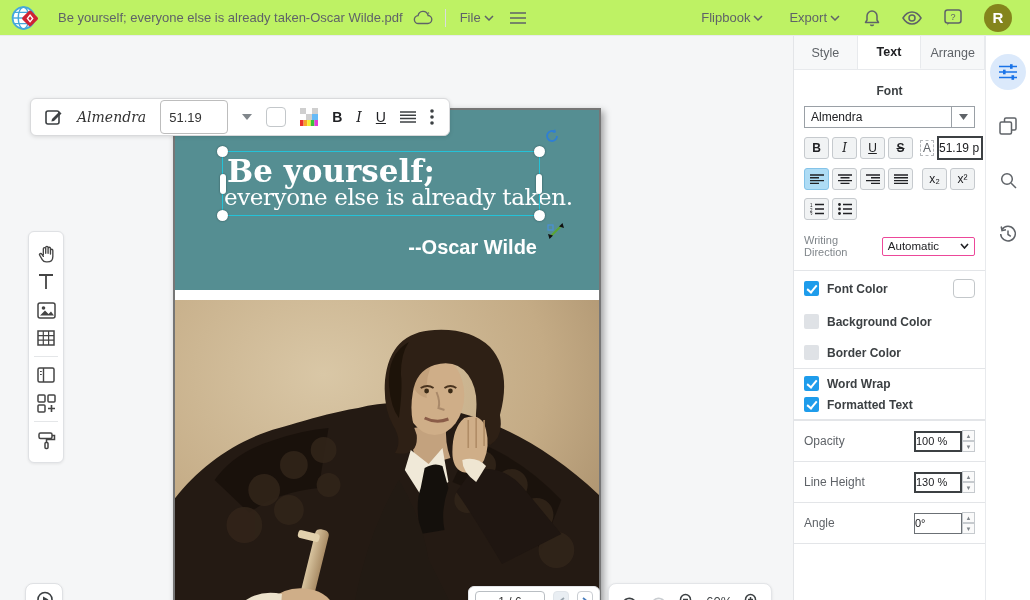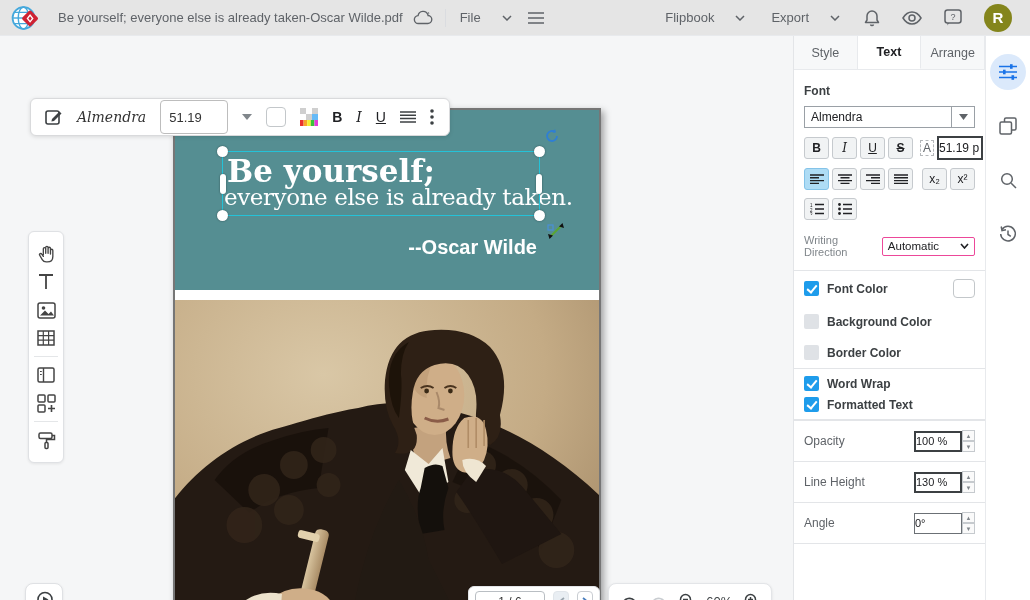--- a/index.html
+++ b/index.html
@@ -1,27 +1,27 @@
 <!DOCTYPE html>
 <html><head>
 <meta charset="utf-8">
 <style>
   * { margin:0; padding:0; box-sizing:border-box; }
   html,body { width:1030px; height:600px; overflow:hidden; background:#fff;
               font-family:"Liberation Sans", sans-serif; }
   .app { position:relative; width:1030px; height:600px; }
 
   
-  .topbar { position:absolute; left:0; top:0; width:1030px; height:36px; background:#e5e5e5;
+  .topbar { position:absolute; left:0; top:0; width:1030px; height:36px; background:#bef264;
             border-bottom:1px solid #e8eaed; display:flex; align-items:center; z-index:30; }
   .logo { width:34px; height:28px; margin-left:10px; }
   .filename { margin-left:14px; font-size:13px; color:#5f6368; white-space:nowrap; }
   .cloud { margin-left:10px; }
   .tb-sep { width:1px; height:18px; background:#dadce0; margin:0 12px; }
-  .menu-item { display:flex; align-items:center; gap:21px; font-size:13px; color:#5f6368;
+  .menu-item { display:flex; align-items:center; gap:3px; font-size:13px; color:#5f6368;
                cursor:pointer; padding:4px 2px; }
   .hamburger { margin-left:14px; cursor:pointer; }
   .topbar-right { margin-left:auto; display:flex; align-items:center; gap:22px; padding-right:18px; }
   .avatar { width:28px; height:28px; border-radius:50%; background:#84851c; color:#fff;
             font-size:15px; font-weight:bold; display:flex; align-items:center; justify-content:center; }
   .ticon { color:#5f6368; display:flex; align-items:center; }
 
   
   .canvas-area { position:absolute; left:0; top:36px; width:793px; height:564px; background:#f5f6f7; }
 
@@ -87,21 +87,21 @@
   .zoom-level { font-size:13px; color:#3c4043; }
 
   
   .right-panel { position:absolute; left:793px; top:36px; width:192px; height:564px; background:#fff;
                  border-left:1px solid #e3e5e8; }
   .tabs { display:flex; height:34px; background:#f1f3f4; border-bottom:1px solid #e8eaed; }
   .tab { flex:1; display:flex; align-items:center; justify-content:center; font-size:12.5px;
          color:#5f6368; cursor:pointer; border-right:1px solid #e8eaed; background:#f7f8f9; }
   .tab.active { background:#fff; color:#202124; font-weight:bold; border-bottom:1px solid #fff; }
   .panel-body { padding:10px 10px 0 10px; }
-  .sec-label { font-size:12px; color:#3c4043; font-weight:bold; margin:4px 0 8px; }
+  .sec-label { font-size:12px; color:#3c4043; font-weight:bold; margin:4px 0 8px;text-align:center; }
   .font-row { display:flex; }
   .font-select { flex:1; height:22px; border:1px solid #9aa0a6; border-right:none; font-size:12px;
                  color:#202124; display:flex; align-items:center; padding-left:6px; background:#fff; }
   .font-dd-btn { width:24px; height:22px; border:1px solid #9aa0a6; background:#fff; display:flex;
                  align-items:center; justify-content:center; color:#5f6368; cursor:pointer; }
   .btn-row { display:flex; align-items:center; gap:3px; margin-top:8px; }
   .p-btn { min-width:25px; height:22px; background:#f1f3f4; border:1px solid #c6cace; border-radius:3px;
            font-size:12px; color:#202124; display:flex; align-items:center; justify-content:center;
            cursor:pointer; padding:0 3px; }
   .p-btn.active { background:#aedcf5; border-color:#84c3e8; }

